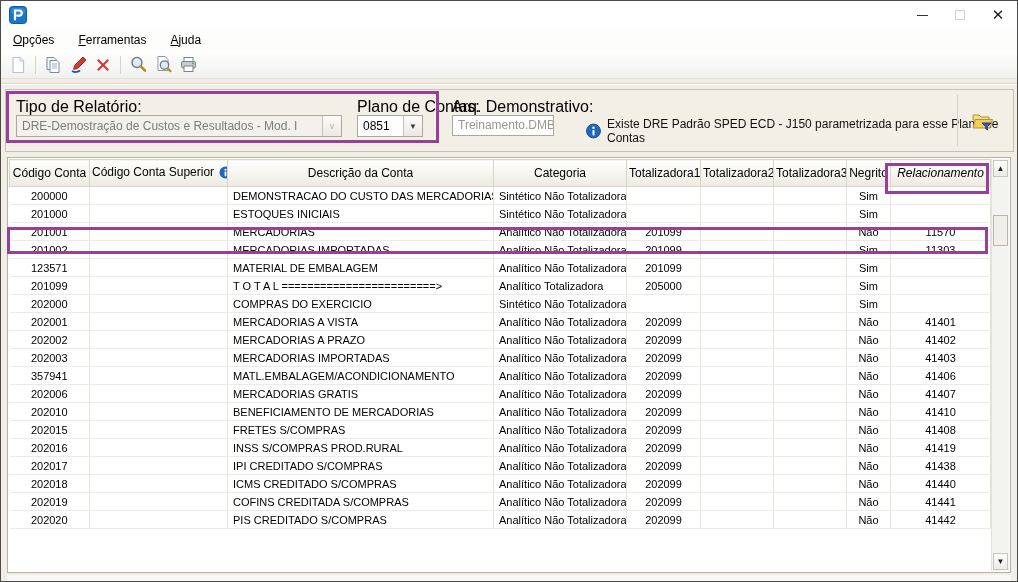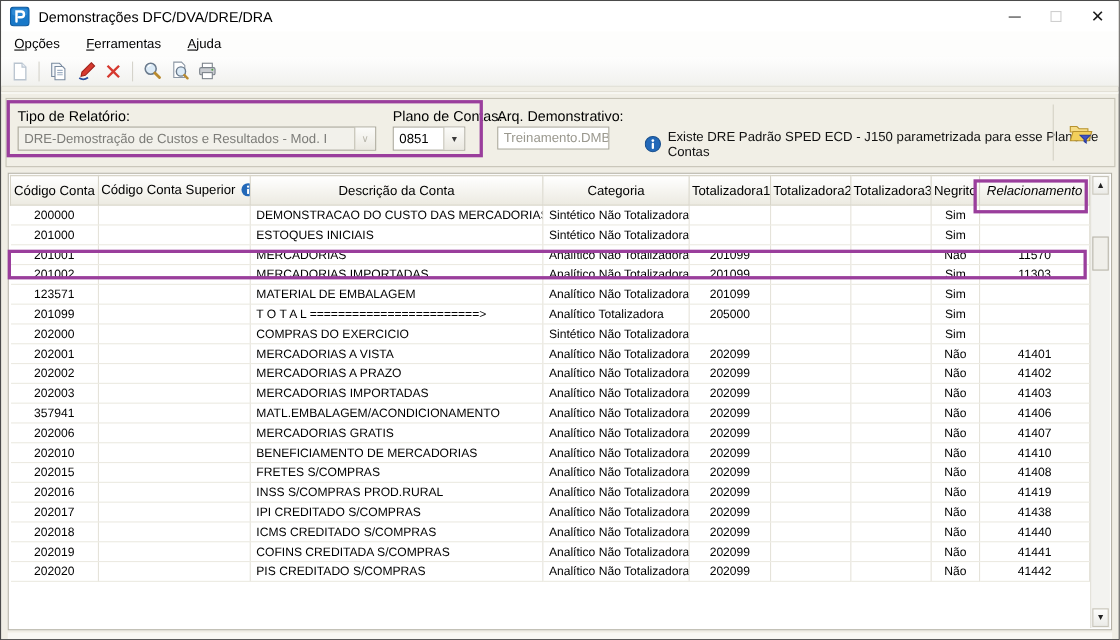--- a/index.html
+++ b/index.html
@@ -37,21 +37,21 @@
     display:flex; align-items:center; padding-left:6px; gap:3px;
   }
   .tb-icon { width:22px; height:22px; display:flex; align-items:center; justify-content:center; }
   .tb-sep { width:1px; height:18px; background:#d5d3cb; margin:0 3px; }
   .groove { position:absolute; left:0; top:82px; width:100%; height:2px; border-top:1px solid #dddbd0; border-bottom:1px solid #ffffff; }
   
   .form-panel {
     position:absolute; left:4px; top:88px; width:1009px; height:63px;
     border:1px solid #C6C3B6; background:#F1EFE6;
   }
-  .field-label { position:absolute; font-size:13px; color:#000; white-space:nowrap; }
+  .field-label { position:absolute; font-size:16px; color:#000; white-space:nowrap; }
   .combo {
     position:absolute; height:22px; border:1px solid #ABA89B; background:#fff;
     font-size:12px; display:flex; align-items:center;
   }
   .combo .combo-text { flex:1; padding:0 5px; white-space:nowrap; overflow:hidden; }
   .combo .combo-btn {
     width:19px; height:100%; border-left:1px solid #C3C0B4;
     background:linear-gradient(#fbfbf9,#ebe9e1);
     display:flex; align-items:center; justify-content:center; font-size:9px;
   }
@@ -108,21 +108,20 @@
 <body>
 
 <div class="window">
 
   <div class="titlebar">
     <svg class="title-icon" viewBox="0 0 18 18">
       <rect x="0.5" y="0.5" width="17" height="17" rx="3" fill="#1878C8" stroke="#0f5a9e"></rect>
       <rect x="2" y="2" width="14" height="6" rx="2" fill="#3c95dd" opacity="0.6"></rect>
       <path d="M6 13.5 V4.5 h4.2 a2.6 2.6 0 0 1 0 5.2 H8.2" fill="none" stroke="#ffffff" stroke-width="2.2" stroke-linecap="round"></path>
     </svg>
-    <span class="title-text">Demonstrações DFC/DVA/DRE/DRA</span>
     <div class="win-controls">
       <div class="win-btn">
           <span class="min-glyph"></span>
         </div>
       <div class="win-btn">
           <span class="max-glyph"></span>
         </div>
       <div class="win-btn">
           <span class="close-glyph">✕</span>
         </div>

